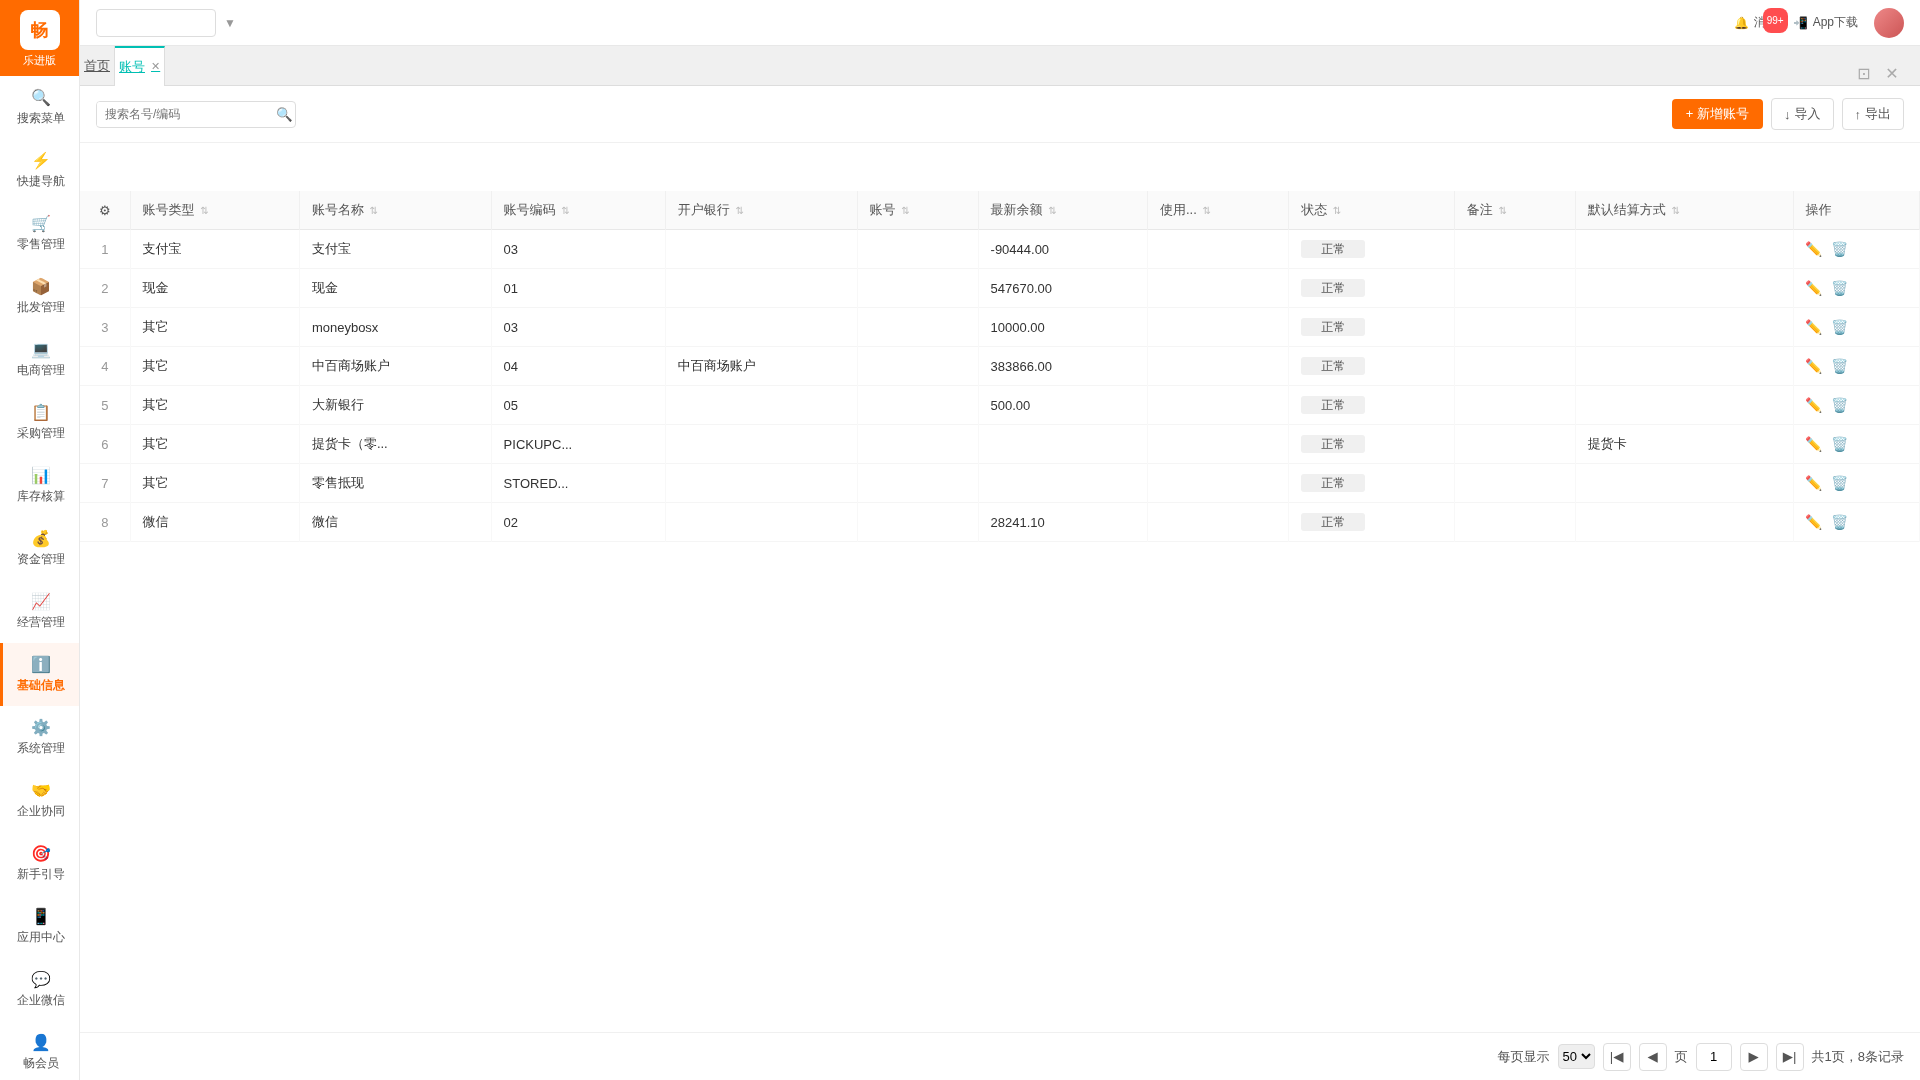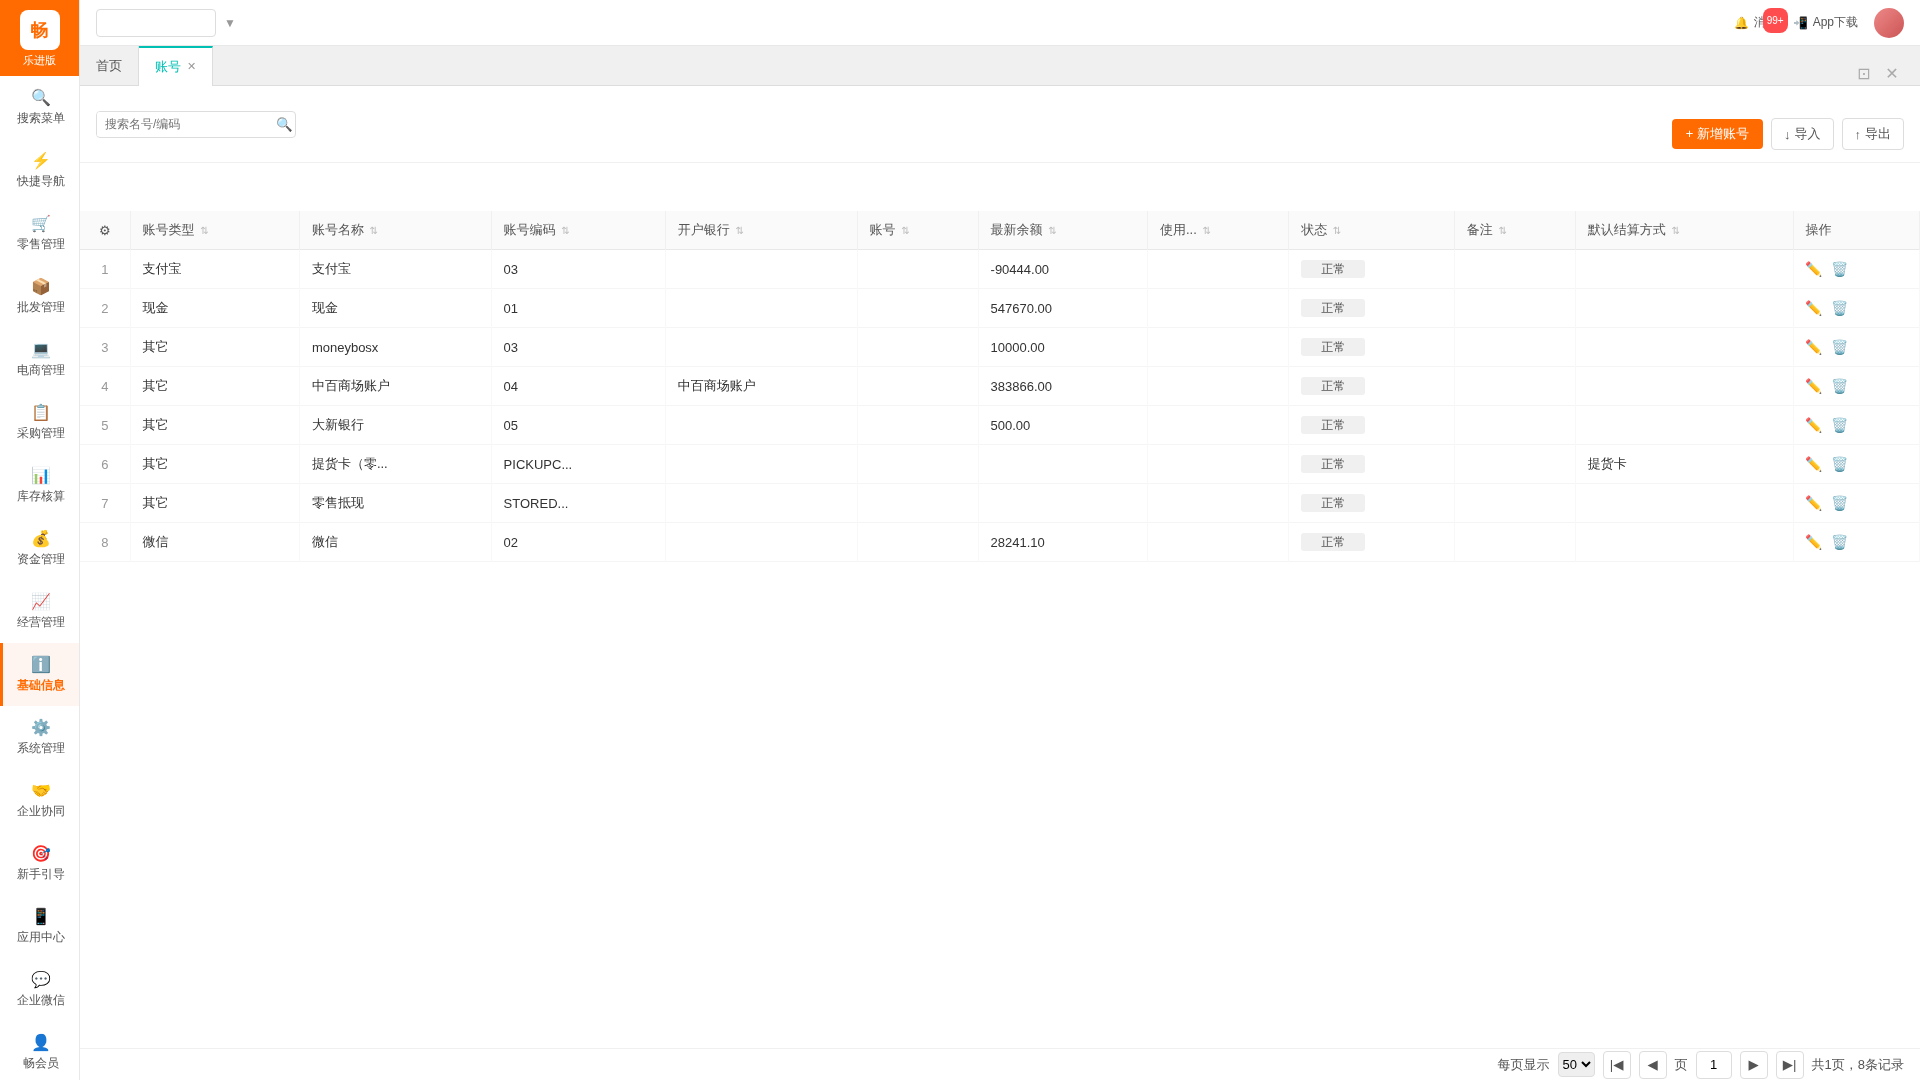--- a/index.html
+++ b/index.html
@@ -91,25 +91,26 @@
       background: #f0f0f0;
       display: flex;
       align-items: center;
       padding: 0 0 0 0;
       border-bottom: 1px solid #ddd;
       flex-shrink: 0;
     }
     .tab {
       height: 40px;
       display: flex; align-items: center;
-      padding: 0 16px;
+      padding: 0 4px;
       font-size: 13px;
       cursor: pointer;
       border-right: 1px solid #ddd;
       color: #555;
+      text-decoration: underline;
     }
     .tab.active {
       background: #fff;
       color: #00bfb3;
       border-bottom: 2px solid #fff;
     }
     .tab-close { margin-left: 6px; font-size: 11px; color: #999; cursor: pointer; }
 
     
     .content-area {
@@ -135,21 +136,21 @@
       border: 1px solid #ddd; border-radius: 4px;
       overflow: hidden; width: 200px;
     }
     .search-input {
       border: none; outline: none; padding: 5px 8px; font-size: 12px; flex: 1;
     }
     .search-btn {
       background: none; border: none; cursor: pointer;
       padding: 5px 8px; color: #999;
     }
-    .toolbar-right { display: flex; align-items: center; gap: 8px; margin-top: 20px; }
+    .toolbar-right { display: flex; align-items: center; gap: 8px; }
     .btn-add {
       background: #ff6b00; color: #fff; border: none;
       padding: 6px 14px; border-radius: 4px; cursor: pointer; font-size: 13px;
     }
     .btn-import, .btn-export {
       background: #fff; color: #555; border: 1px solid #ddd;
       padding: 6px 12px; border-radius: 4px; cursor: pointer; font-size: 13px;
       display: flex; align-items: center; gap: 4px;
     }
 
@@ -192,21 +193,21 @@
     tbody td:first-child { text-align: center; color: #999; }
     .tag-normal {
       background: #f0f0f0; color: #555;
       padding: 2px 20px; border-radius: 3px; font-size: 12px;
     }
     .action-btns { display: flex; align-items: center; gap: 8px; }
     .action-btn { background: none; border: none; cursor: pointer; color: #aaa; font-size: 14px; }
 
     
     .pagination {
-      height: 32px;
+      height: 48px;
       border-top: 1px solid #f0f0f0;
       display: flex;
       align-items: center;
       justify-content: flex-end;
       padding: 0 16px;
       gap: 8px;
       font-size: 13px;
       color: #555;
       flex-shrink: 0;
     }

